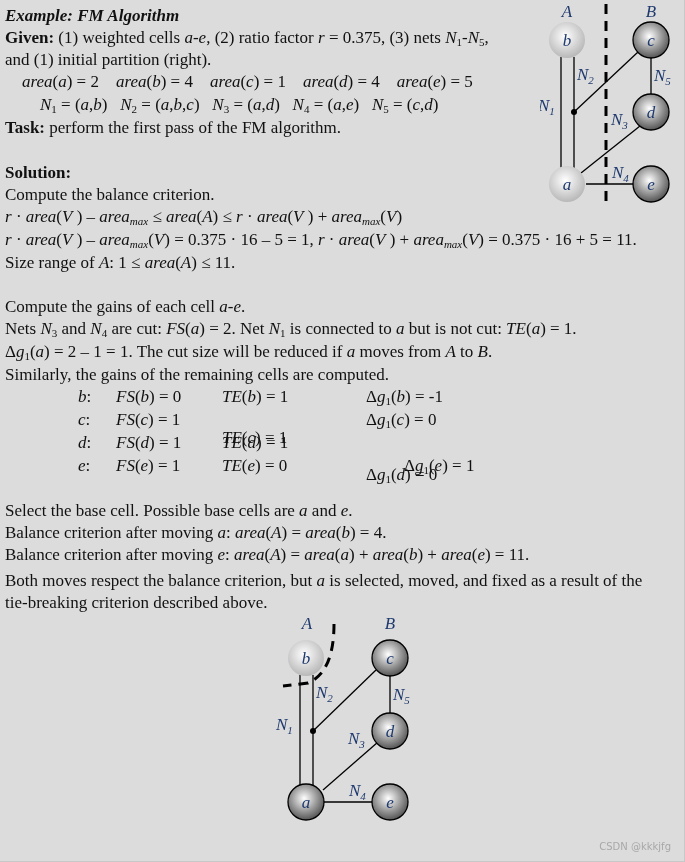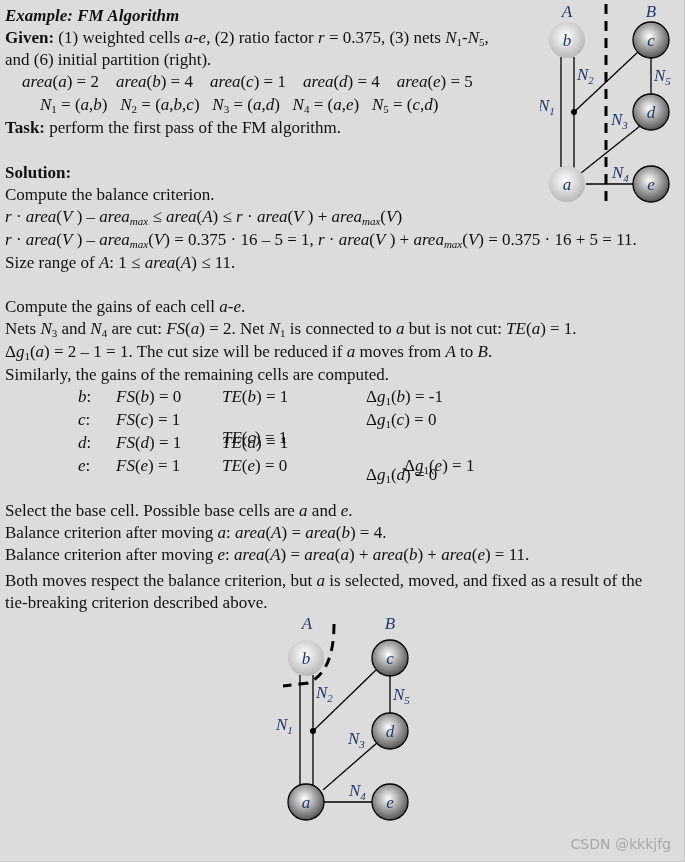--- a/index.html
+++ b/index.html
@@ -6,32 +6,32 @@
   body { width:685px; height:862px; background:#dcdcdc; position:relative; overflow:hidden;
          font-family:"Liberation Serif", serif; color:#111; font-size:17px; }
   .frame { position:absolute; left:0; top:0; width:684px; height:861px; border-right:1px solid #c8c8c8; border-bottom:1px solid #c8c8c8; }
   .line { position:absolute; left:5px; white-space:nowrap; line-height:20px; }
   i { font-style:italic; }
   b { font-weight:bold; }
   sub { font-size:11px; vertical-align:-3px; line-height:0; }
   .title { font-weight:bold; font-style:italic; }
   .tbl { position:absolute; white-space:nowrap; line-height:20px; }
   svg text { font-family:"Liberation Serif", serif; font-style:italic; }
-  .watermark { position:absolute; right:14px; bottom:10px; font-family:"DejaVu Sans", sans-serif; font-size:14px; color:#a8a8a8; }
+  .watermark { position:absolute; right:14px; bottom:10px; font-family:"DejaVu Sans", sans-serif; font-size:10px; color:#a8a8a8; }
 </style>
 </head>
 <body>
 
 <div class="frame"></div>
 
 <div class="line title" style="top:6px;font-style:italic;">Example: FM Algorithm</div>
 <div class="line" style="top:28px;">
   <b>Given:</b><span> (1) weighted cells </span><i>a-e</i>, (2) ratio factor <i>r</i> = 0.375, (3) nets <i>N</i><sub>1</sub>-<i>N</i><sub>5</sub>,
 </div>
-<div class="line" style="top:50px;">and (6) initial partition (right).</div>
+<div class="line" style="top:50px;">and (1) initial partition (right).</div>
 <div class="line" style="top:72px; left:22px;">
   <i>area</i>(<i>a</i>) = 2&nbsp;&nbsp;&nbsp; <i>area</i>(<i>b</i>) = 4&nbsp;&nbsp;&nbsp; <i>area</i>(<i>c</i>) = 1&nbsp;&nbsp;&nbsp; <i>area</i>(<i>d</i>) = 4&nbsp;&nbsp;&nbsp; <i>area</i>(<i>e</i>) = 5
 </div>
 <div class="line" style="top:95px; left:40px;">
   <i>N</i><sub>1</sub> = (<i>a</i>,<i>b</i>)&nbsp;&nbsp; <i>N</i><sub>2</sub> = (<i>a</i>,<i>b</i>,<i>c</i>)&nbsp;&nbsp; <i>N</i><sub>3</sub> = (<i>a</i>,<i>d</i>)&nbsp;&nbsp; <i>N</i><sub>4</sub> = (<i>a</i>,<i>e</i>)&nbsp;&nbsp; <i>N</i><sub>5</sub> = (<i>c</i>,<i>d</i>)
 </div>
 <div class="line" style="top:118px;">
   <b>Task:</b><span> perform the first pass of the FM algorithm.</span>
 </div>
 

